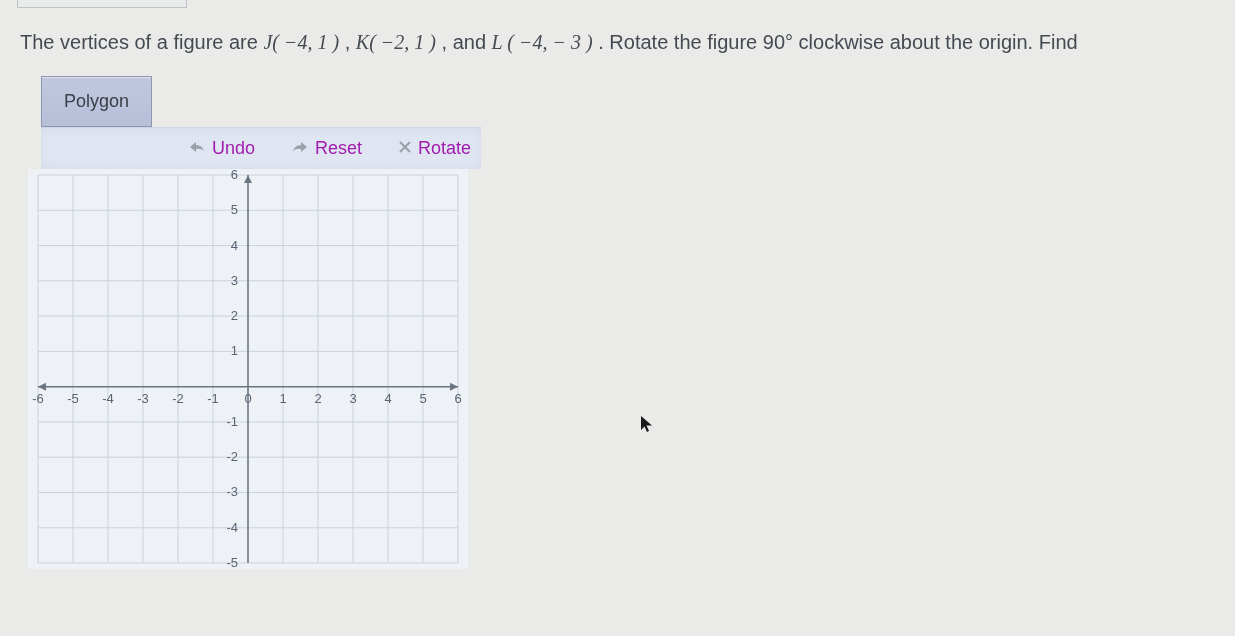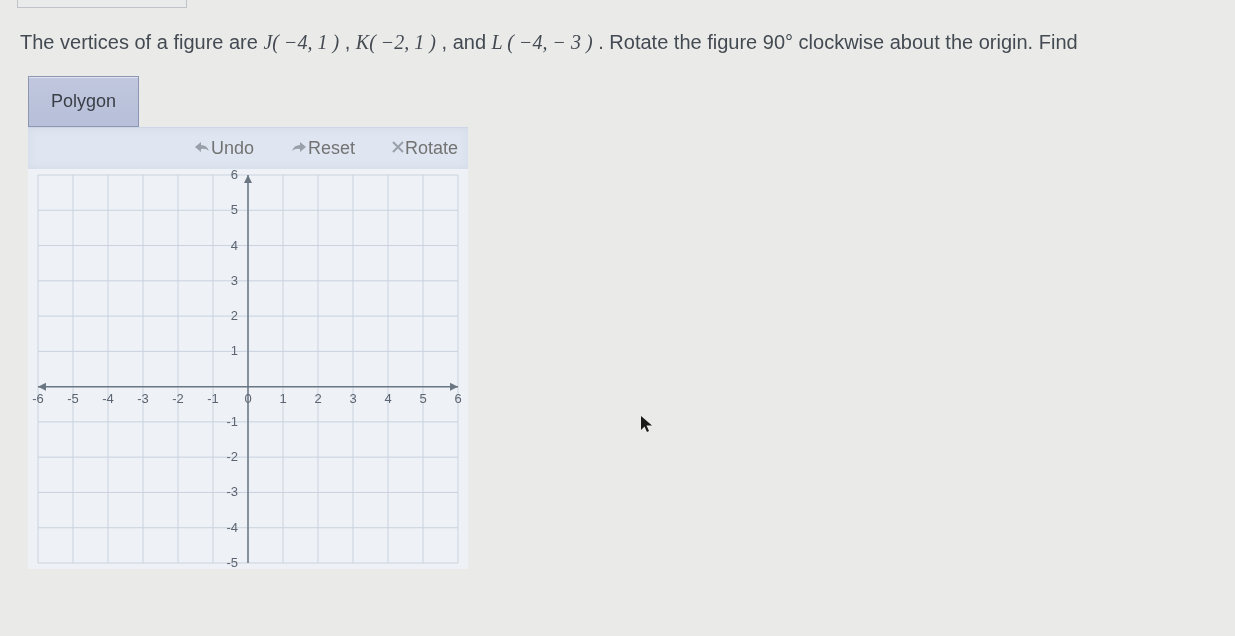--- a/index.html
+++ b/index.html
@@ -17,21 +17,21 @@
       color: #444a52;
       line-height: 1.6;
       border-bottom: none;
       margin-top: 16px;
     }
     .question-box .math {
       font-family: 'Times New Roman', serif;
       font-style: italic;
     }
     .toolbox {
-      margin-left: 28px;
+      margin-left: 41px;
       width: 440px;
     }
     .polygon-btn {
       display: inline-block;
       background: linear-gradient(#c0c7de, #b7bfd9);
       border: 1px solid #8e97b2;
       padding: 14px 22px;
       font-size: 18px;
       color: #3a3e46;
       text-align: center;
@@ -45,21 +45,22 @@
       justify-content: flex-end;
       align-items: center;
       color: #8a93a0;
       font-size: 18px;
       border-top: 1px solid #cdd6e6;
       box-shadow: inset 0 0 8px rgba(180,190,210,0.3);
     }
     .toolbar-btn {
       display: flex;
       align-items: flex-end;
-      color: #737373;
+      gap: 6px;
+      color: #a21caf;
       cursor: default;
     }
     .graph-area {
       position: relative;
       width: 440px;
       height: 400px;
       margin-left: 28px;
       background: #eef1f6;
     }
     .graph-svg { display: block; }

